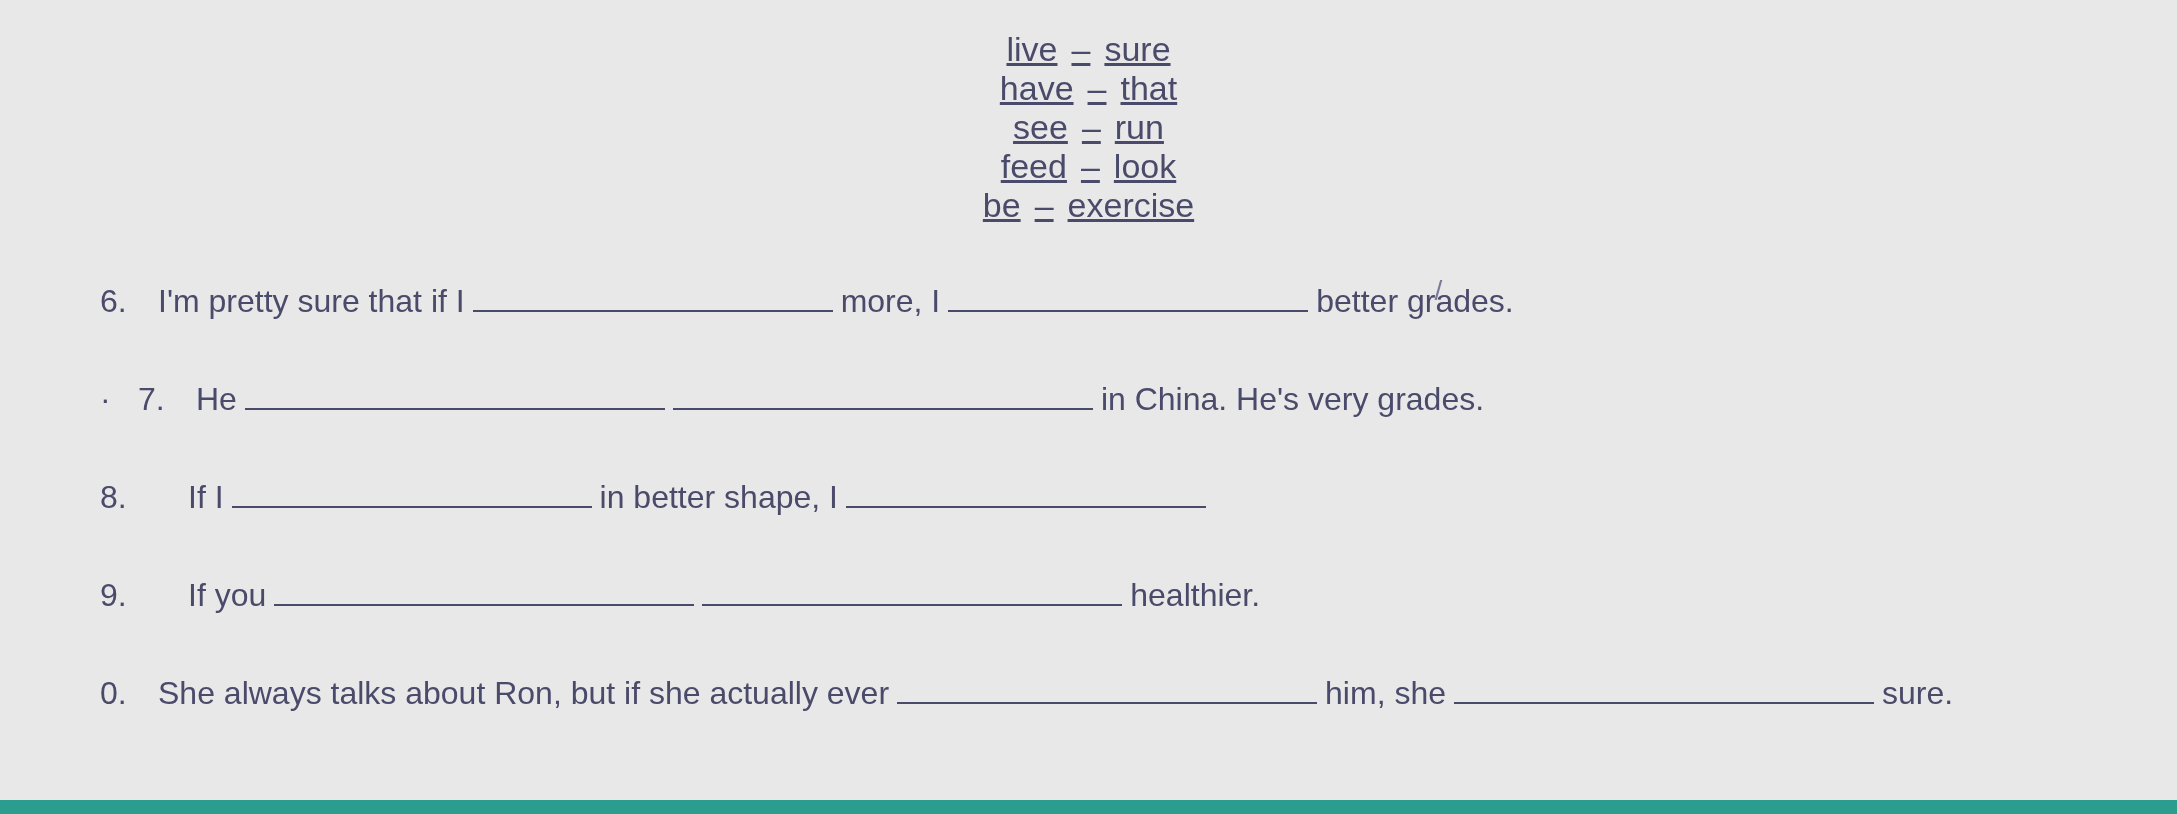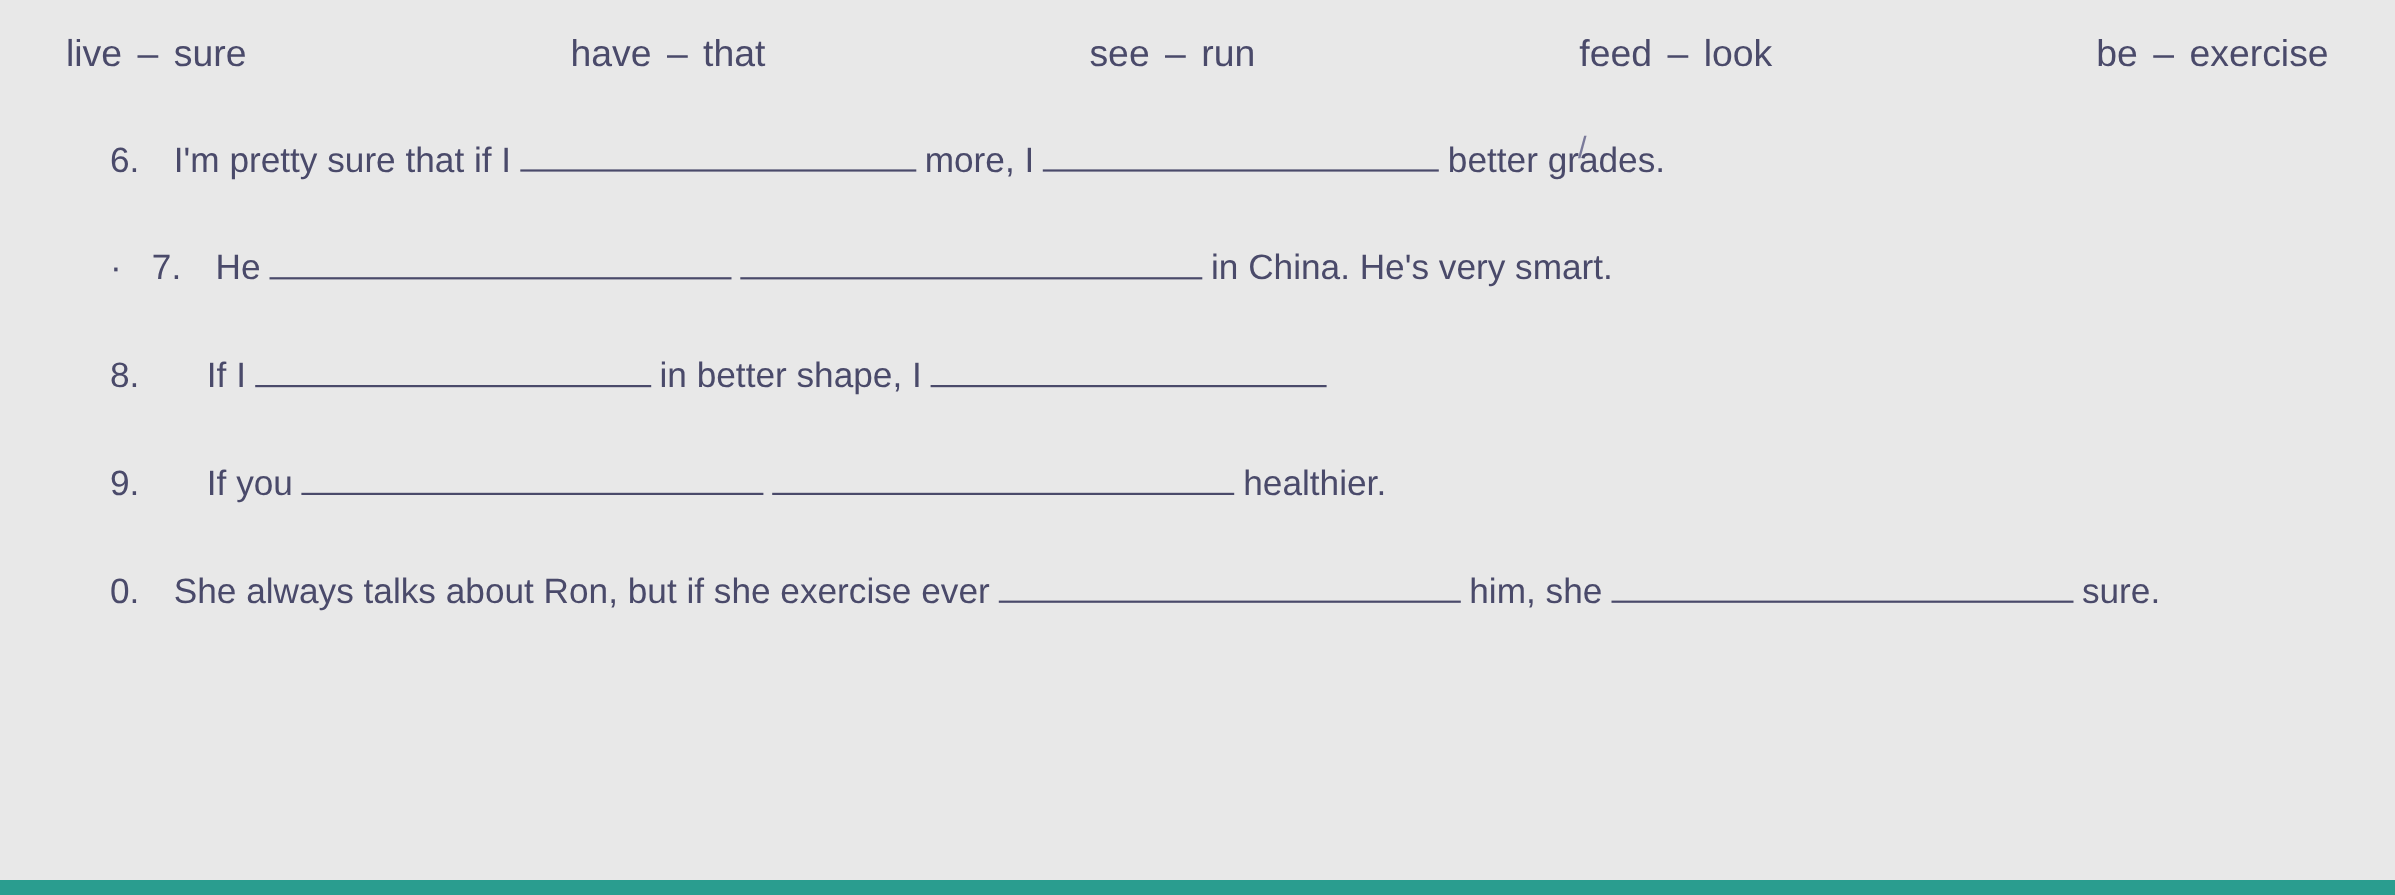--- a/index.html
+++ b/index.html
@@ -14,27 +14,27 @@
       background-color: #e8e8e8;
       font-family: Arial, sans-serif;
       font-size: 32px;
       color: #4a4a6a;
       padding: 20px 40px;
       position: relative;
     }
 
     .word-bank {
       display: flex;
-      flex-direction: row;
+      flex-direction: column;
       align-items: center;
       gap: 0;
       margin-bottom: 60px;
       width: 100%;
-      justify-content: space-between;
       padding: 10px 20px;
+      text-decoration: underline;
     }
 
     .word-pair {
       display: flex;
       align-items: center;
       gap: 14px;
       white-space: nowrap;
     }
 
     .word-pair span {
@@ -146,42 +146,42 @@
     <span class="blank blank-lg"></span>
     <span>better grades.</span>
   </div>
 
   <div class="exercise-row">
     <span style="min-width:30px; display:inline-block;">·</span>
     <span class="num">7.</span>
     <span>He</span>
     <span class="blank blank-xl"></span>
     <span class="blank blank-xl"></span>
-    <span>in China.  He's very smart.</span>
+    <span>in China.  He's very grades.</span>
   </div>
 
   <div class="exercise-row">
     <span class="num" style="min-width:80px;">8.</span>
     <span>If I</span>
     <span class="blank blank-lg"></span>
     <span>in better shape, I</span>
     <span class="blank blank-lg"></span>
   </div>
 
   <div class="exercise-row">
     <span class="num" style="min-width:80px;">9.</span>
     <span>If you</span>
     <span class="blank blank-xl"></span>
     <span class="blank blank-xl"></span>
     <span>healthier.</span>
   </div>
 
   <div class="exercise-row">
     <span class="num">0.</span>
-    <span>She always talks about Ron, but if she exercise ever</span>
+    <span>She always talks about Ron, but if she actually ever</span>
     <span class="blank blank-xl"></span>
     <span>him, she</span>
     <span class="blank blank-xl"></span>
     <span>sure.</span>
   </div>
 
 </div>
 
 <div class="bottom-bar"></div>
 

